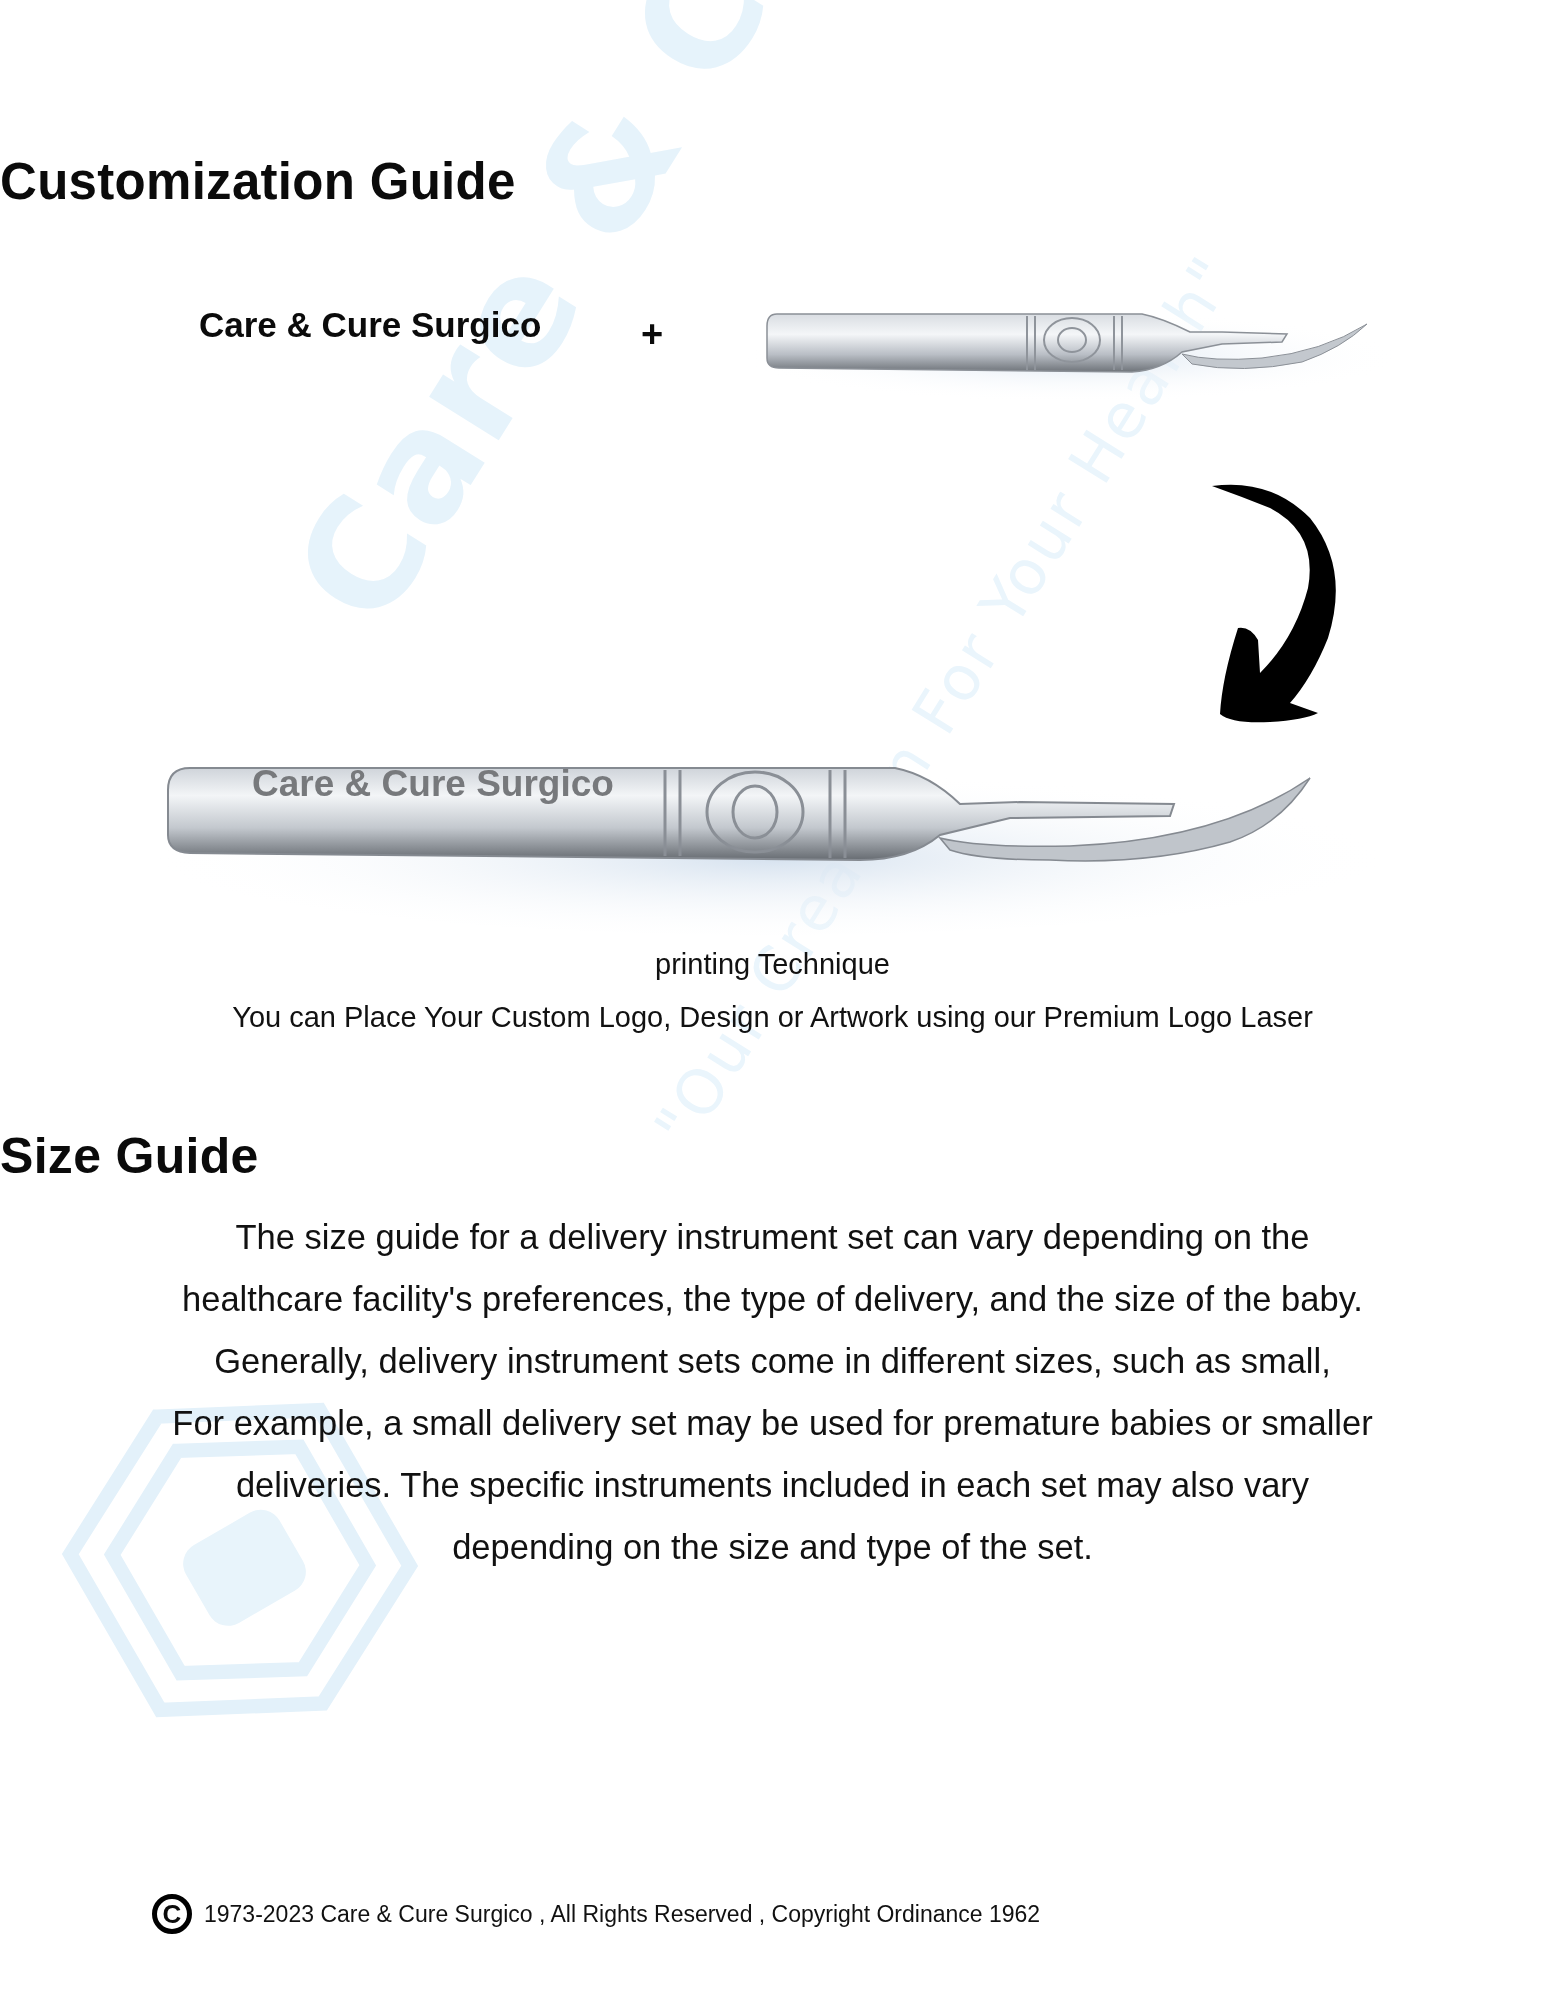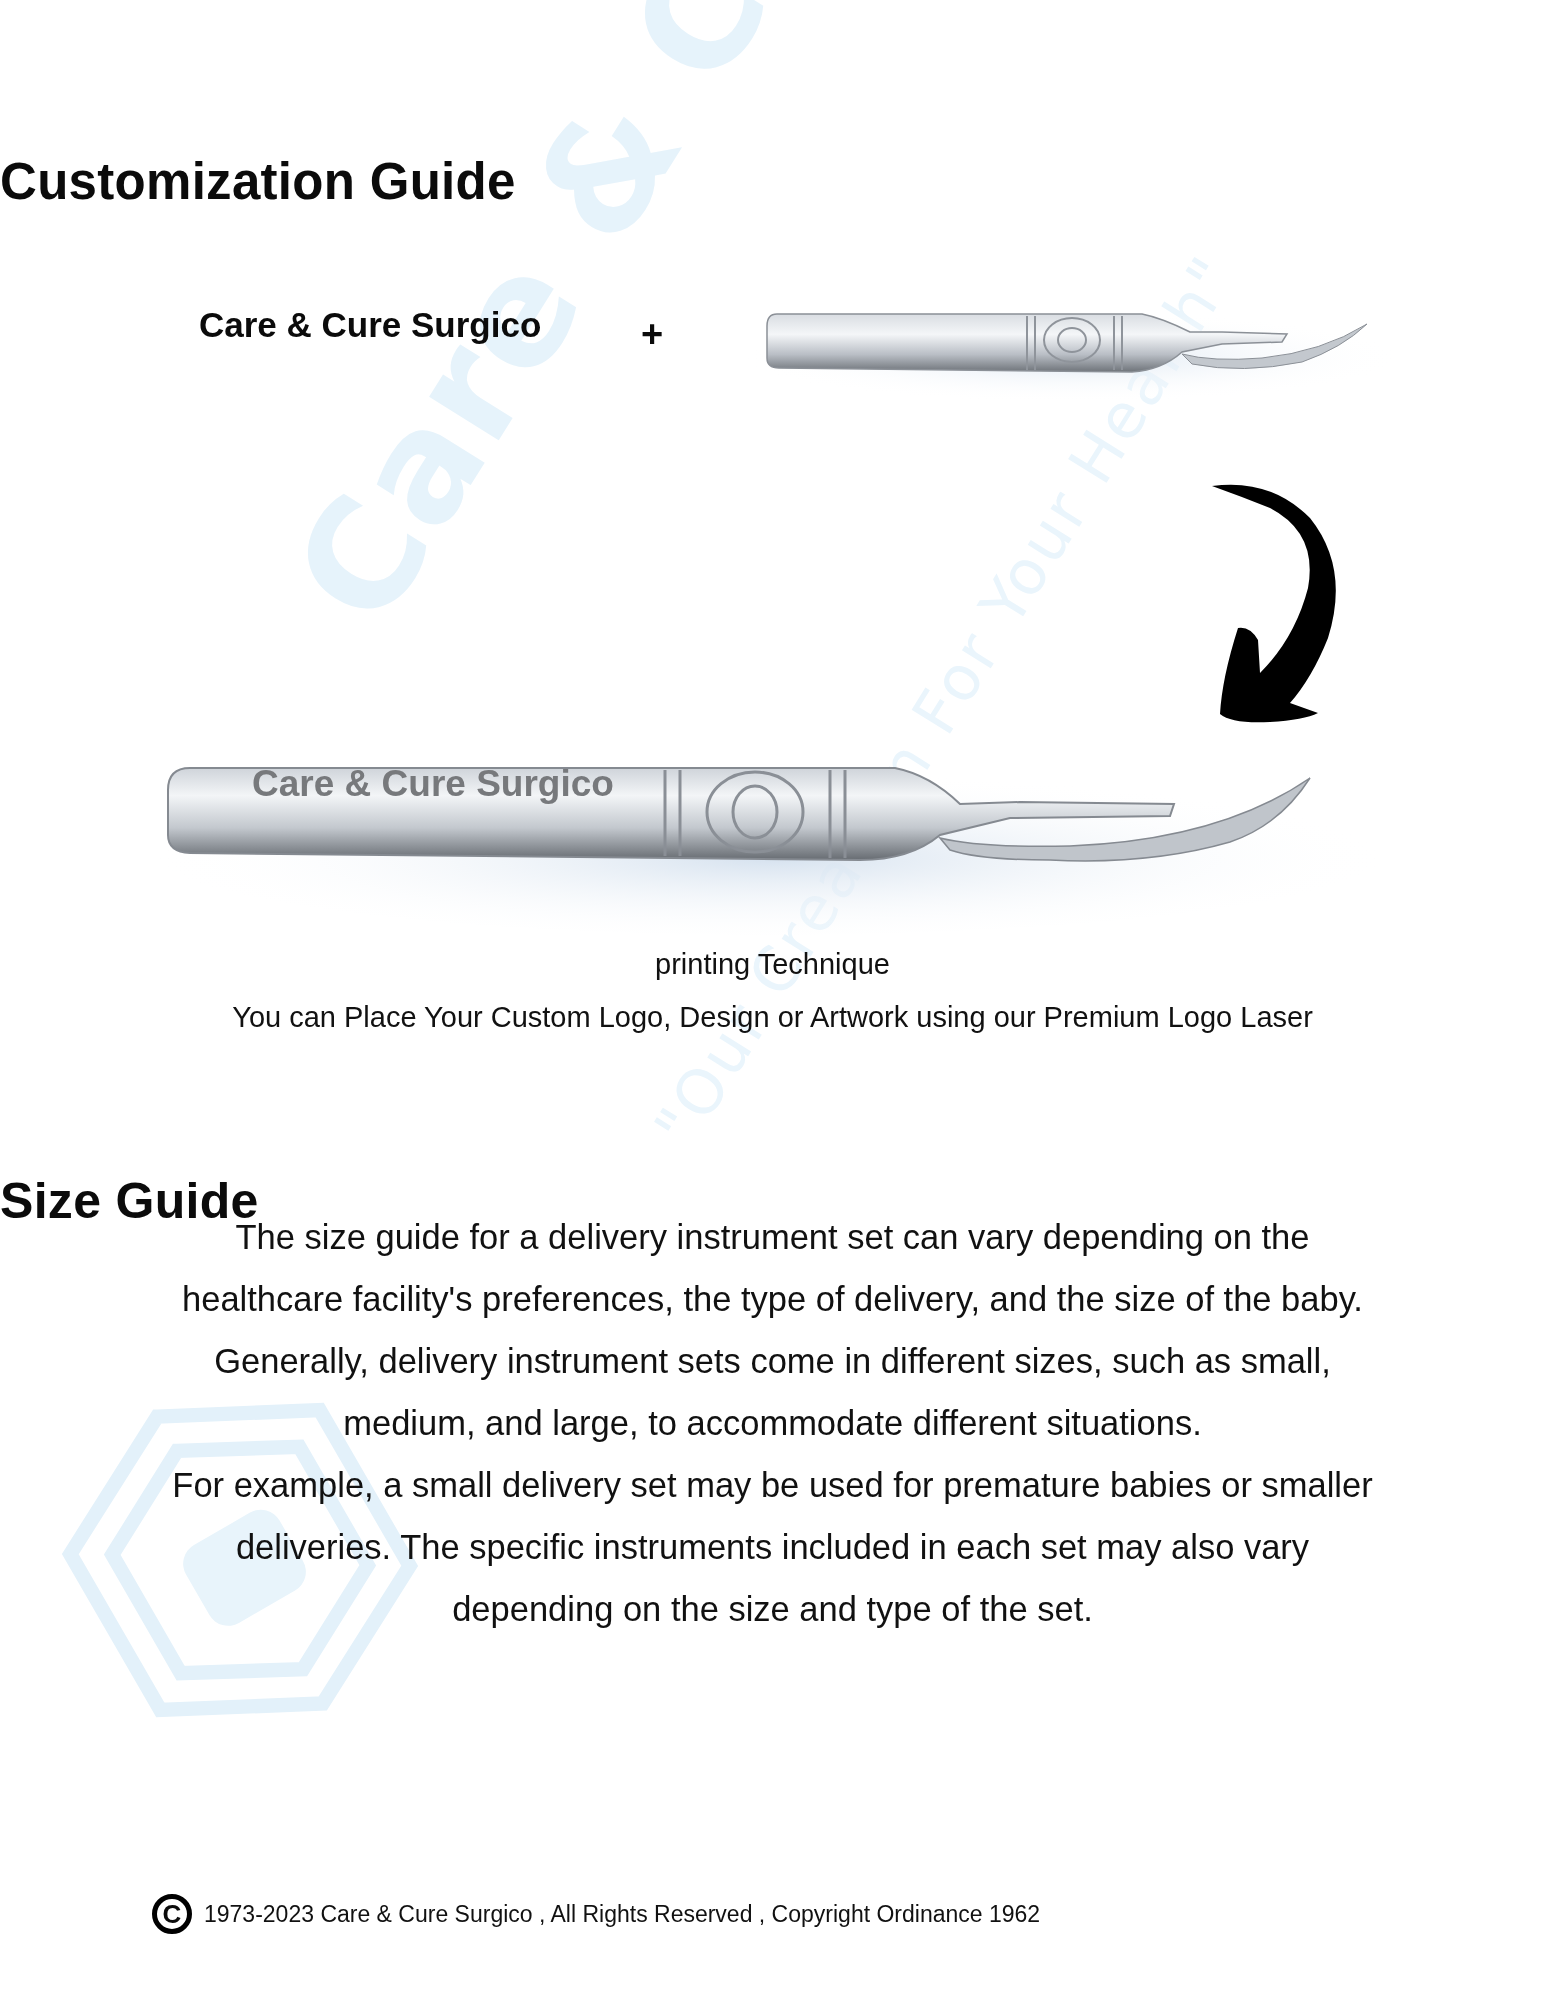--- a/index.html
+++ b/index.html
@@ -113,26 +113,25 @@
       <ellipse cx="605" cy="112" rx="22" ry="26"></ellipse>
   </g>
 </svg>
 <div class="engraved">Care &amp; Cure Surgico</div>
 
 <div class="caption">
   <div>printing Technique</div>
   <div>You can Place Your Custom Logo, Design or Artwork using our Premium Logo Laser</div>
 </div>
 
-<div class="title" style="top:1127px; font-size:50px;margin-top:45px;">Size Guide</div>
+<div class="title" style="top:1127px; font-size:50px;">Size Guide</div>
 <div class="para">
   <span>The size guide for a delivery instrument set can vary depending on the</span>
   <span>healthcare facility's preferences, the type of delivery, and the size of the baby.</span>
   <span>Generally, delivery instrument sets come in different sizes, such as small,</span>
-  <span>medium, and large, to accommodate different situations.</span>
   <span>For example, a small delivery set may be used for premature babies or smaller</span>
   <span>deliveries. The specific instruments included in each set may also vary</span>
   <span>depending on the size and type of the set.</span>
 </div>
 
 <div class="footer">
   <div class="copy-icon">C</div>
   <div class="footer-text">1973-2023 Care &amp; Cure Surgico , All Rights Reserved , Copyright Ordinance 1962</div>
 </div>
 

